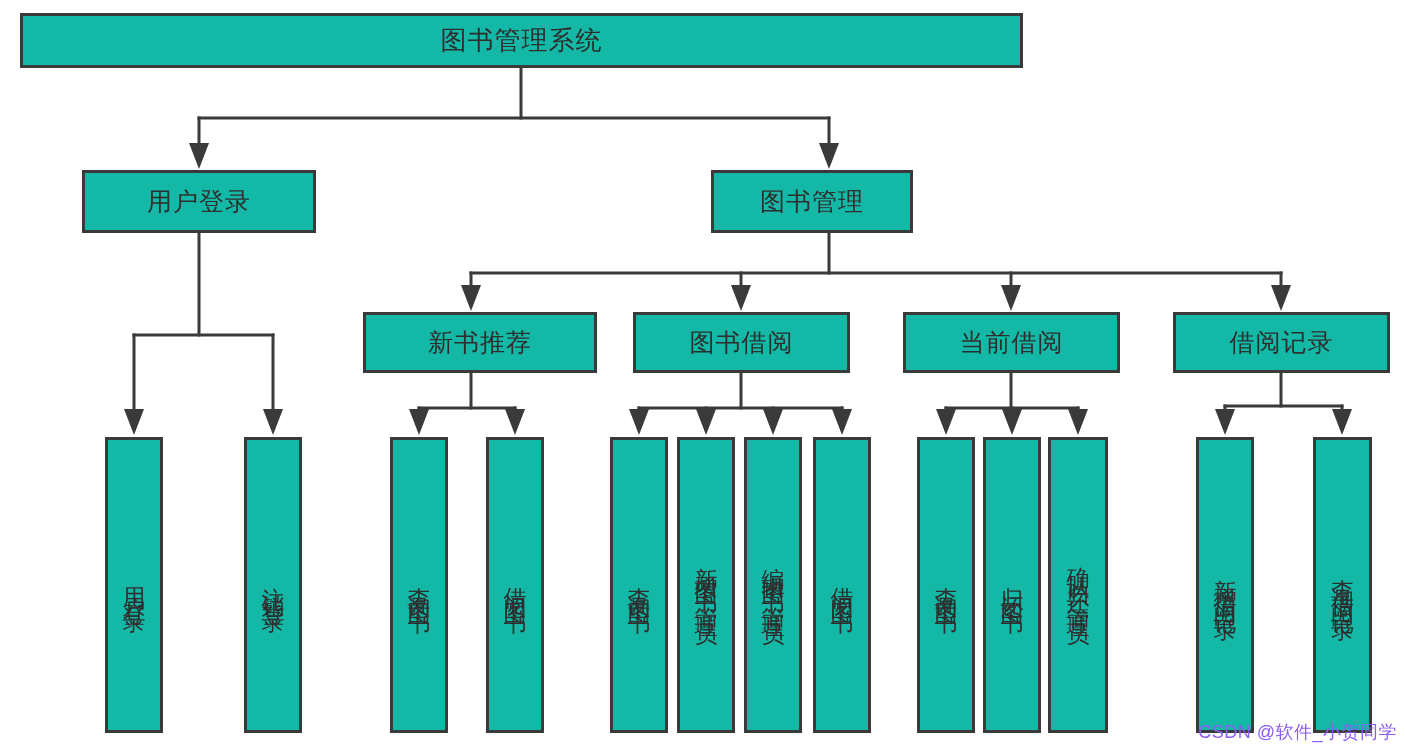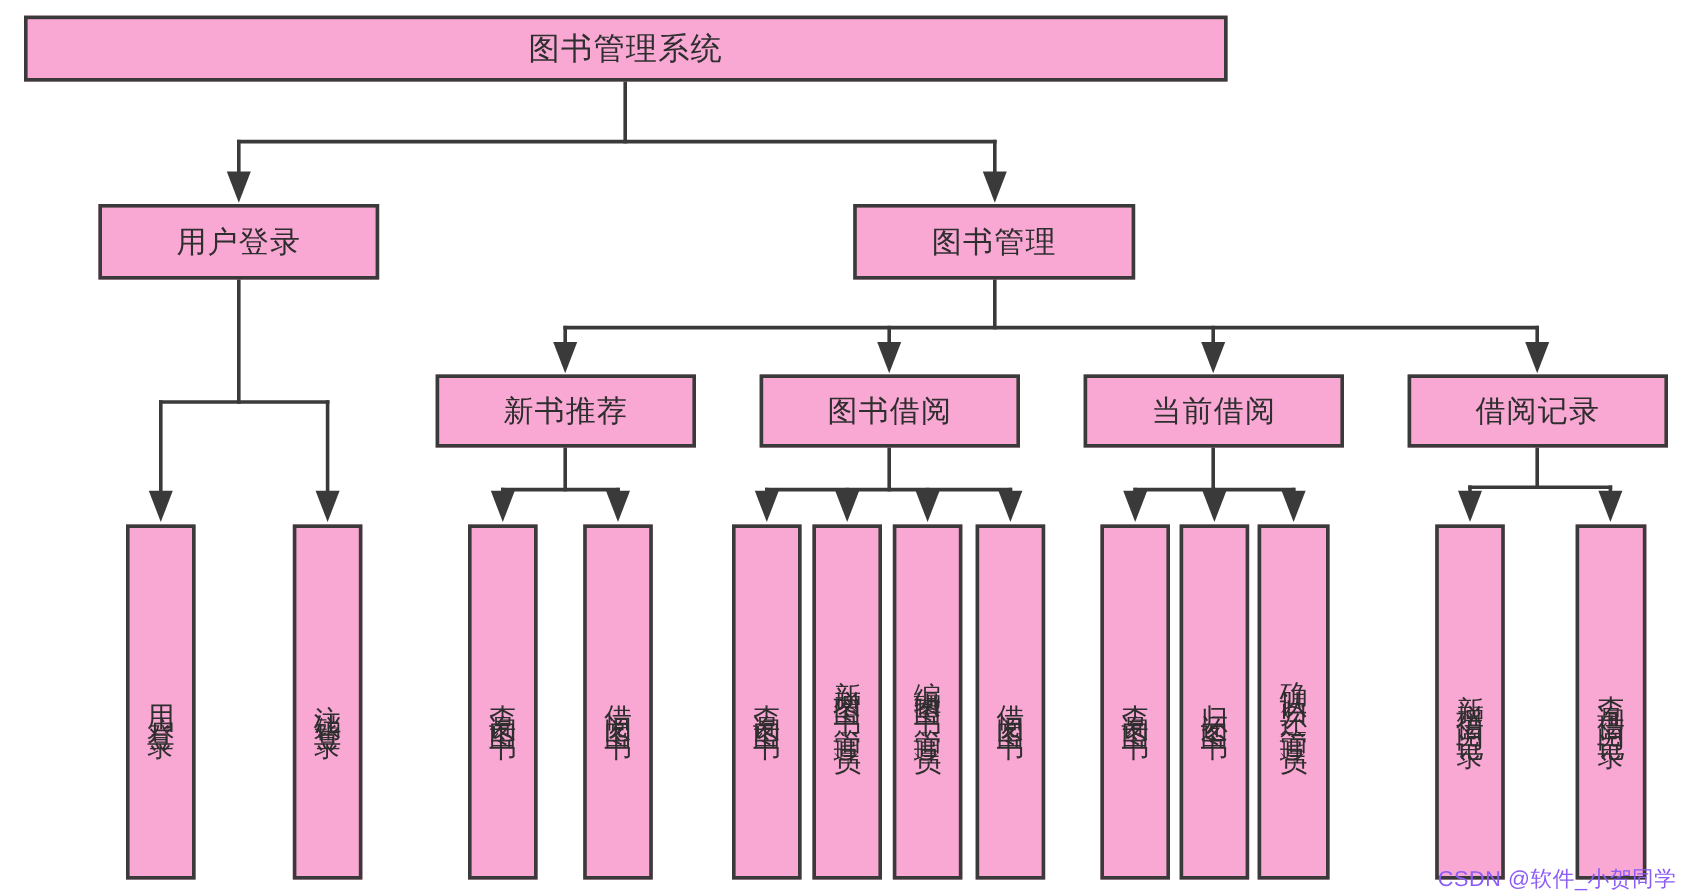--- a/index.html
+++ b/index.html
@@ -19,21 +19,21 @@
   }
   .ln {
     stroke: #3a3a3a;
     stroke-width: 3;
     fill: none;
     stroke-linecap: square;
   }
   .ah { fill: #3a3a3a; stroke: none; }
   .box {
     position: absolute;
-    background: #f9a8d4;
+    background: #14b8a6;
     border: 3px solid #3a3a3a;
     display: flex;
     align-items: center;
     justify-content: center;
     color: #2e2e2e;
     text-align: center;
   }
   .hbox { font-size: 25px; letter-spacing: 1px; }
   .root-box { font-size: 26px; }
   .vbox {
@@ -125,25 +125,25 @@
     <polygon class="ah" points="1332,409 1352,409 1342,435"></polygon>
   </svg>
 
   <div class="box hbox root-box" style="left:20px; top:13px; width:1003px; height:55px;">
     <span>图书管理系统</span>
   </div>
 
   <div class="box hbox" style="left:82px; top:170px; width:234px; height:63px;">
     <span>用户登录</span>
   </div>
-  <div class="box hbox" style="left:711px; top:170px; width:235px; height:63px;">
+  <div class="box hbox" style="left:711px; top:170px; width:202px; height:63px;">
     <span>图书管理</span>
   </div>
 
-  <div class="box hbox" style="left:363px; top:312px; width:217px; height:61px;">
+  <div class="box hbox" style="left:363px; top:312px; width:234px; height:61px;">
     <span>新书推荐</span>
   </div>
   <div class="box hbox" style="left:903px; top:312px; width:217px; height:61px;">
     <span>当前借阅</span>
   </div>
   <div class="box hbox" style="left:633px; top:312px; width:217px; height:61px;">
     <span>图书借阅</span>
   </div>
   <div class="box hbox" style="left:1173px; top:312px; width:217px; height:61px;">
     <span>借阅记录</span>

